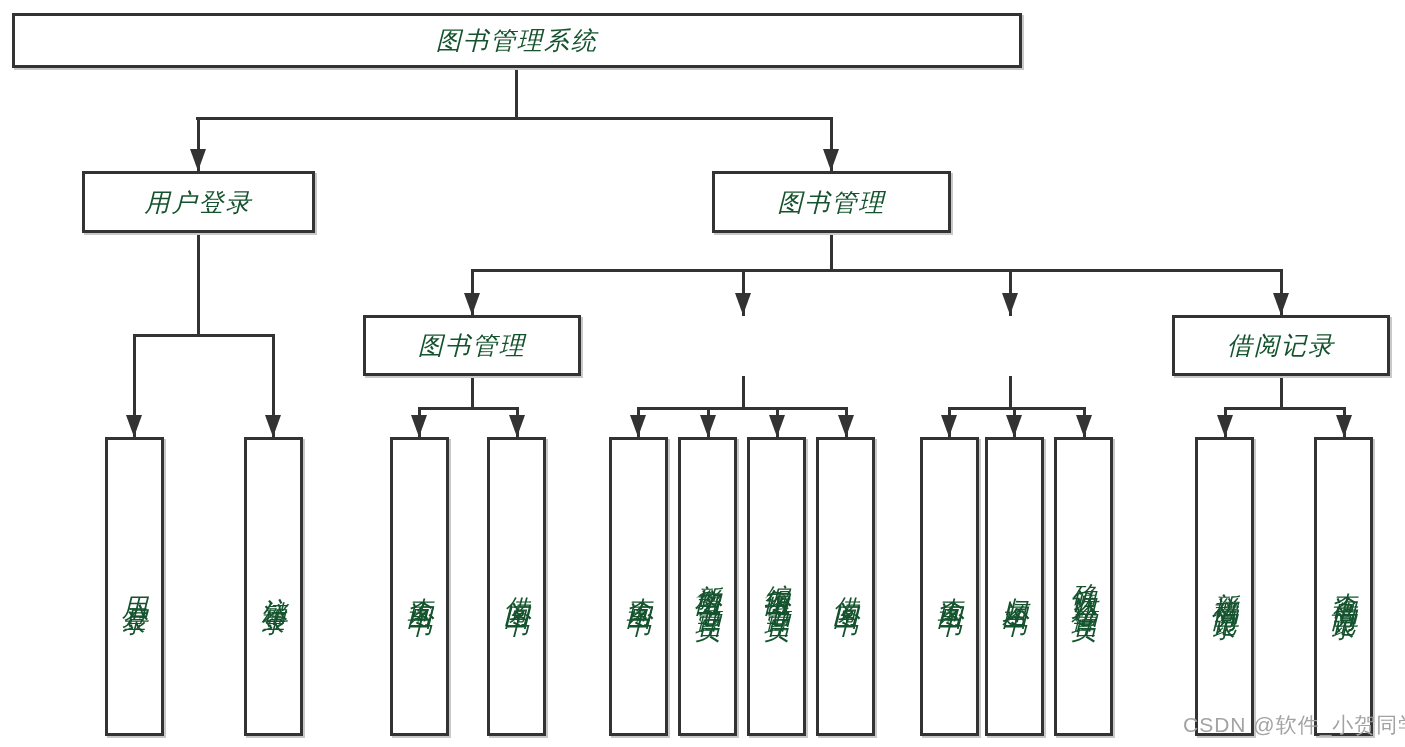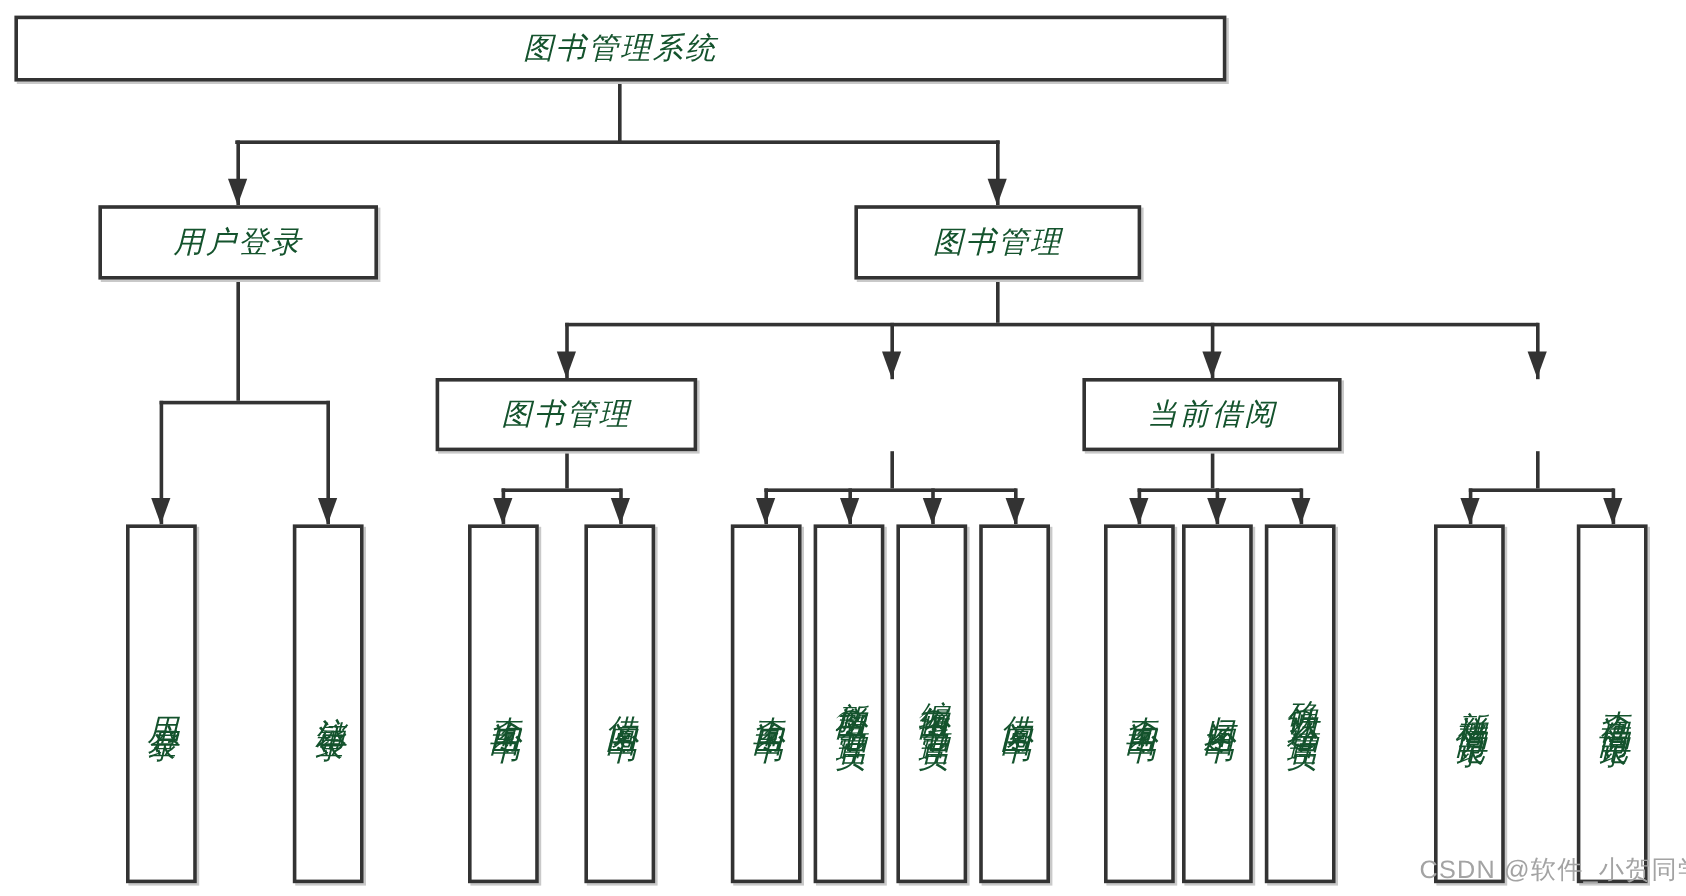--- a/index.html
+++ b/index.html
@@ -75,22 +75,22 @@
   <div class="box" style="left:82px;top:171px;width:233px;height:62px;">
     <span class="lbl">用户登录</span>
   </div>
   <div class="box" style="left:712px;top:171px;width:239px;height:62px;">
     <span class="lbl">图书管理</span>
   </div>
 
   <div class="box" style="left:363px;top:315px;width:218px;height:61px;">
     <span class="lbl">图书管理</span>
   </div>
-  <div class="box" style="left:902px;top:315px;width:216px;height:61px;">
-    <span class="lbl">当前借阅</span>
+  <div class="box" style="left:1172px;top:315px;width:218px;height:61px;">
+    <span class="lbl">借阅记录</span>
   </div>
 
   <div class="box vbox" style="left:105px;top:437px;width:59px;height:299px;">
     <span class="lbl">用户登录</span>
   </div>
   <div class="box vbox" style="left:244px;top:437px;width:59px;height:299px;">
     <span class="lbl">注销登录</span>
   </div>
   <div class="box vbox" style="left:390px;top:437px;width:59px;height:299px;">
     <span class="lbl">查询图书</span>

